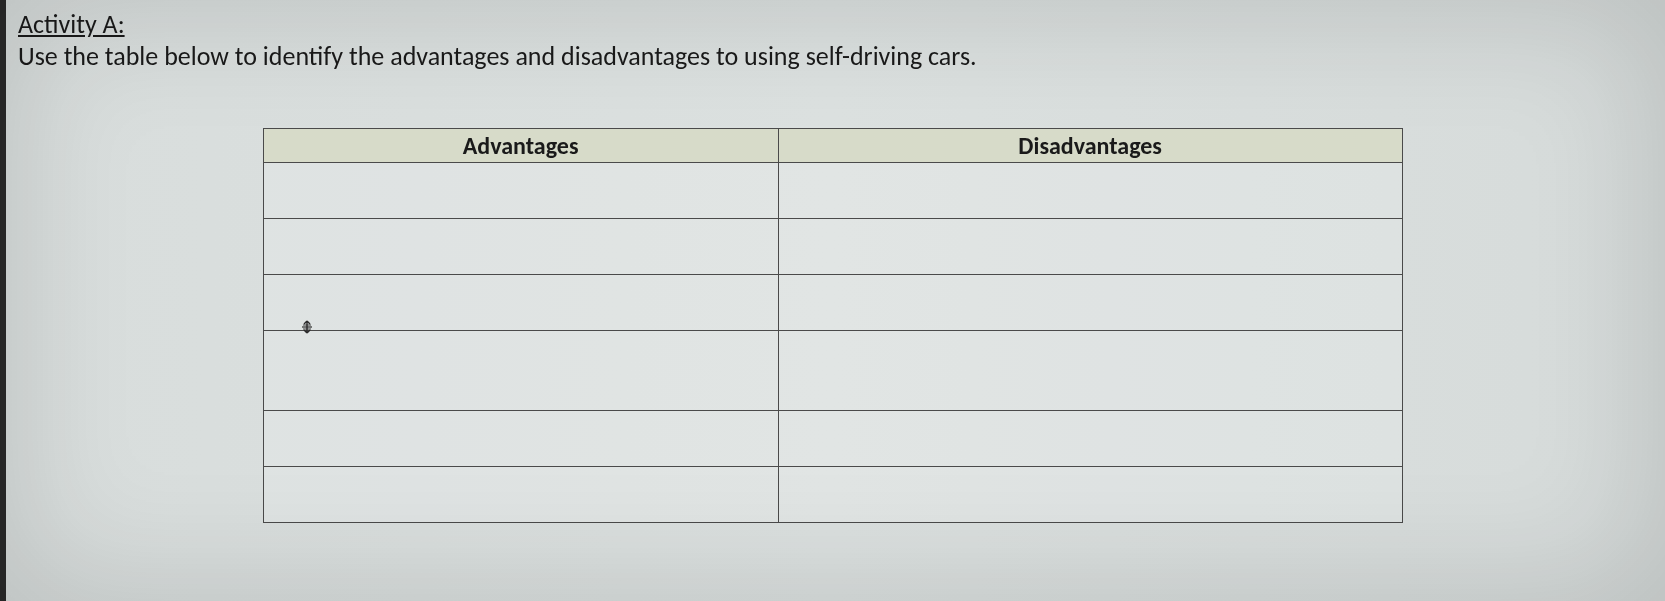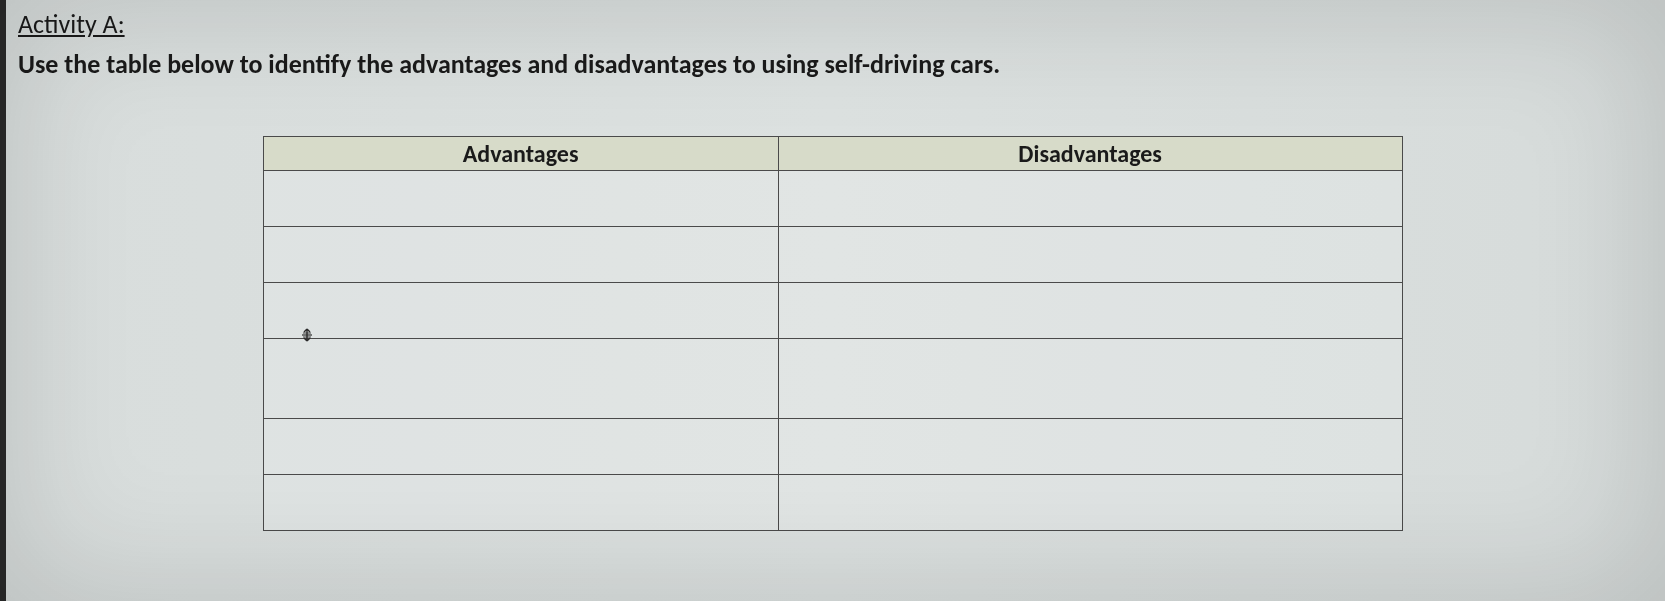--- a/index.html
+++ b/index.html
@@ -25,28 +25,28 @@
       left: 0;
       top: 0;
       width: 6px;
       height: 100%;
       background: #2a2a2a;
     }
     .activity-heading {
       font-size: 26px;
       color: #1a1a1a;
       text-decoration: underline;
-      margin-bottom: 8px;
+      margin-bottom: 0;
       font-weight: 400;
     }
     .activity-instruction {
       font-size: 26px;
       color: #1a1a1a;
       margin-bottom: 56px;
-      font-weight: 700;
+      font-weight: 400;
     }
     .table-wrap {
       display: flex;
       justify-content: center;
       position: relative;
     }
     table.worksheet {
       border-collapse: collapse;
       width: 1140px;
       background: rgba(255,255,255,0.15);

